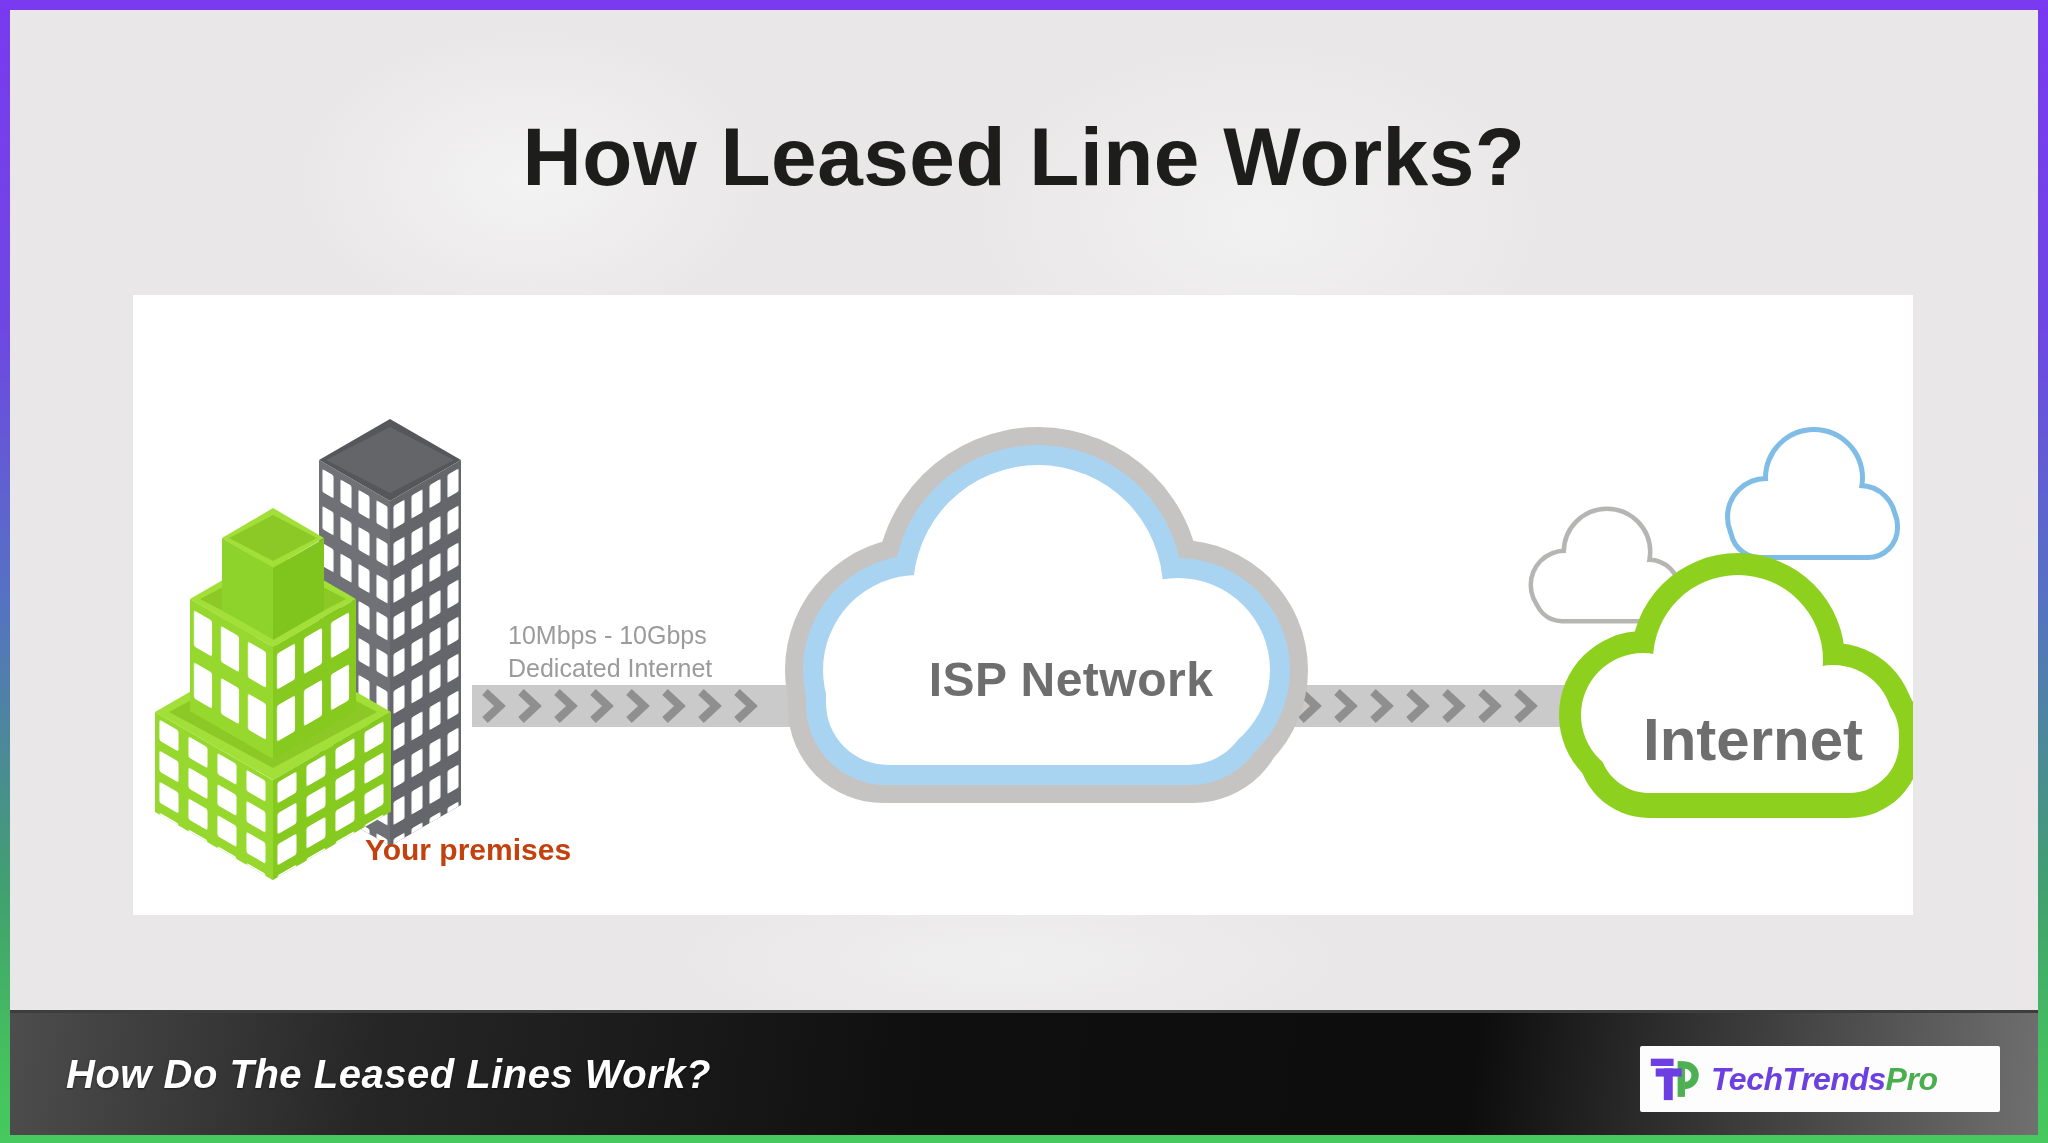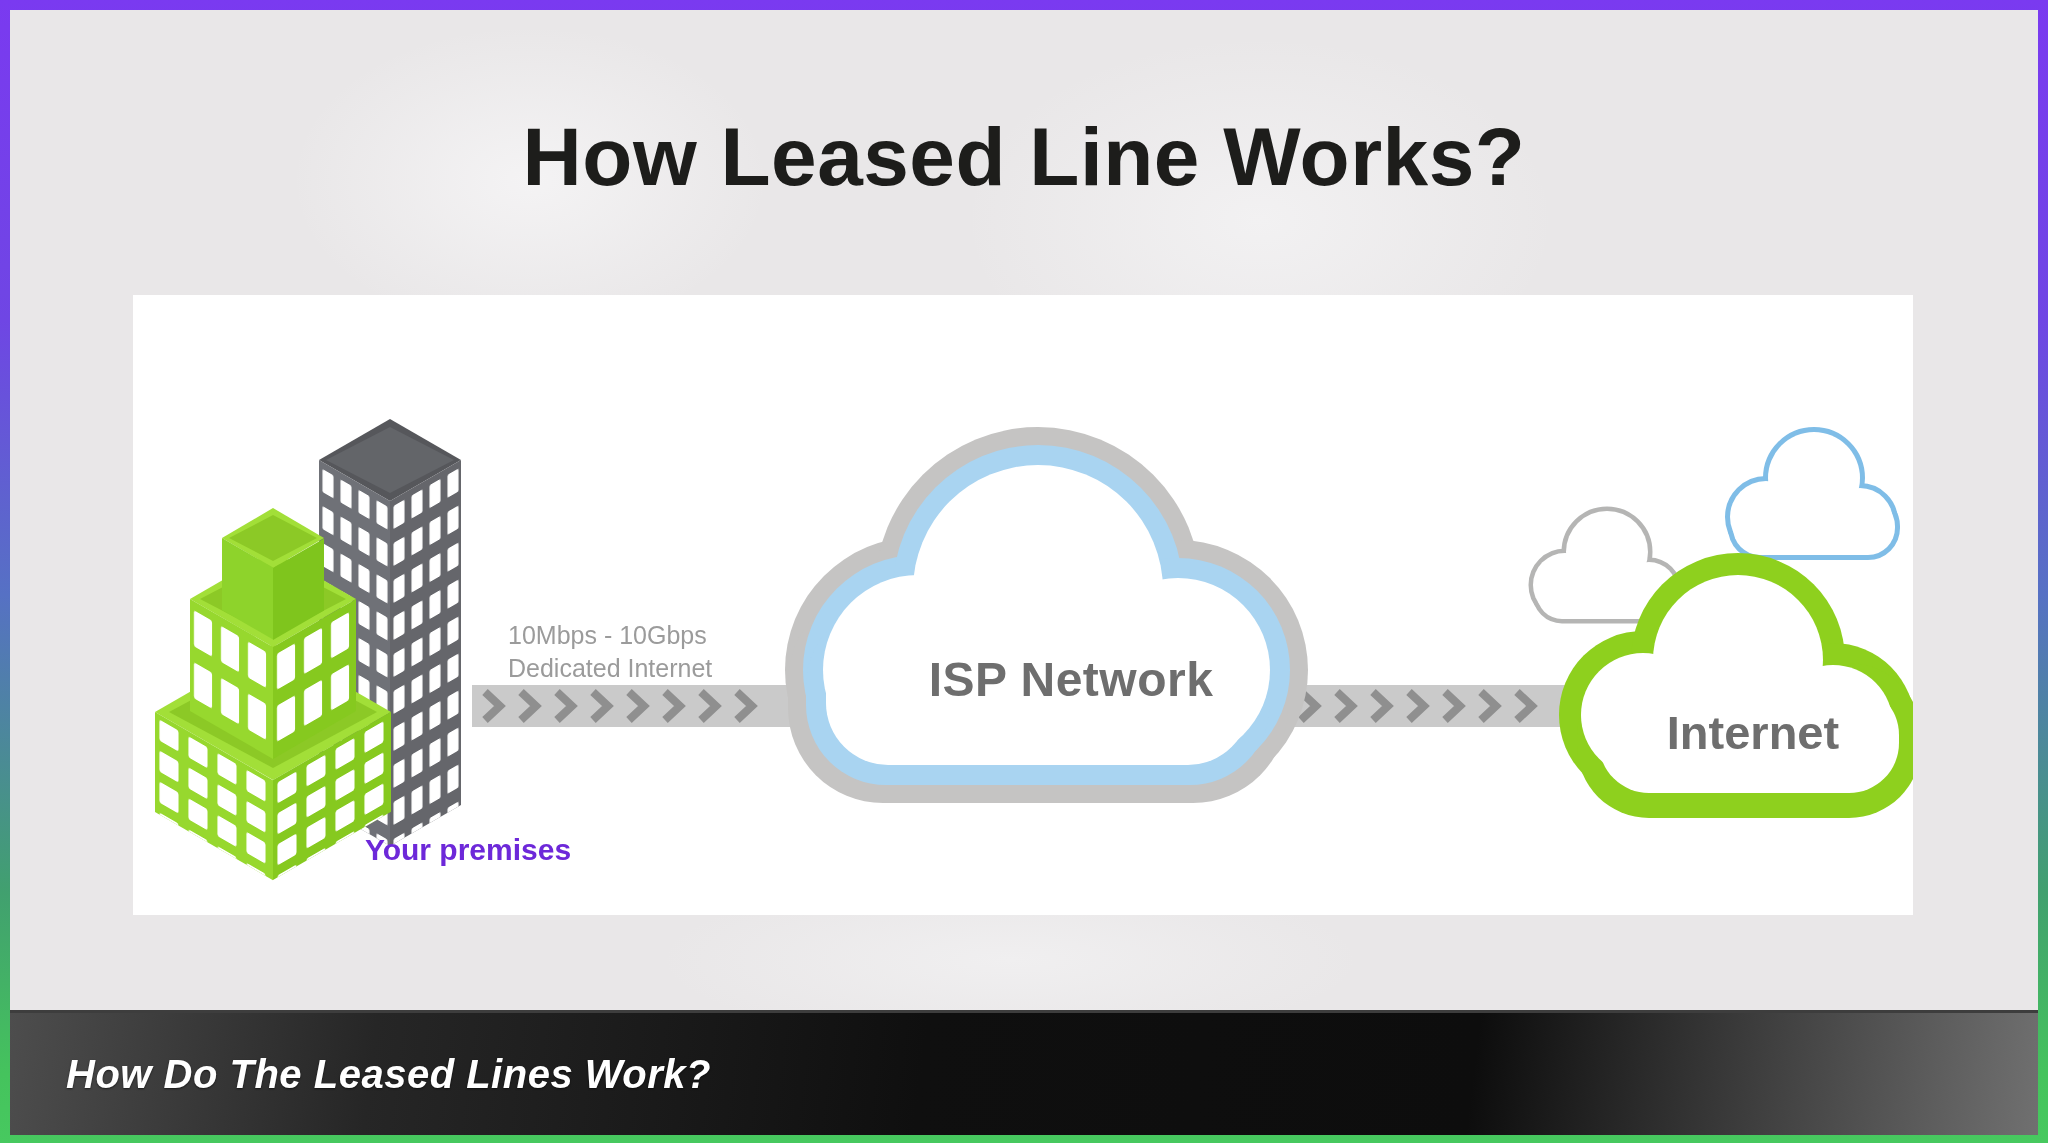--- a/index.html
+++ b/index.html
@@ -25,23 +25,23 @@
     font-size:82px;font-weight:bold;color:#1d1d1b;
     letter-spacing:0.5px;
   }
   .panel{
     position:absolute;left:123px;top:285px;width:1780px;height:620px;
     background:#ffffff;
   }
   .panel svg{position:absolute;left:0;top:0;}
   .label{position:absolute;color:#9b9b9b;}
   .bw-label{left:375px;top:324px;width:230px;text-align:left;font-size:25px;line-height:33px;color:#9b9b9b;}
-  .premises-label{left:230px;top:538px;width:210px;text-align:center;font-size:30px;font-weight:bold;color:#6d28d9;}
+  .premises-label{left:230px;top:538px;width:210px;text-align:center;font-size:30px;font-weight:bold;color:#c2410c;}
   .isp-label{left:752px;top:357px;width:300px;text-align:center;font-size:48px;font-weight:bold;color:#6e6e6e;letter-spacing:0.5px;margin-left:36px;}
-  .internet-label{left:1490px;top:410px;width:260px;text-align:center;font-size:47px;font-weight:bold;color:#6e6e6e;}
+  .internet-label{left:1490px;top:410px;width:260px;text-align:center;font-size:60px;font-weight:bold;color:#6e6e6e;}
   .footer{
     position:absolute;left:0;right:0;bottom:0;height:125px;
     background:linear-gradient(97deg,#4d4d4d 0%,#262626 18%,#0f0f0f 45%,#0d0d0d 72%,#707070 100%);
     border-top:3px solid #3d3d3d;box-sizing:border-box;font-style:italic;
   }
   .caption{
     position:absolute;left:56px;top:0;bottom:0;
     display:flex;align-items:center;
     color:#ffffff;font-size:40px;font-weight:bold;letter-spacing:0.5px;
     text-shadow:0 1px 2px rgba(0,0,0,0.6);
@@ -222,16 +222,30 @@
         <div>Dedicated Internet</div>
       </div>
       <div class="label premises-label">Your premises</div>
       <div class="label isp-label">ISP Network</div>
       <div class="label internet-label">Internet</div>
     </div>
 
     <div class="footer">
       <div class="caption">How Do The Leased Lines Work?</div>
 
+      <div class="logo-box">
+        <svg width="52" height="52" viewBox="0 0 64 64">
+
+          <rect x="34" y="10" width="9" height="44" fill="#4db052"></rect>
+          <path d="M43 15 a12 12 0 0 1 0 25" fill="none" stroke="#4db052" stroke-width="9"></path>
+
+          <rect x="1" y="7" width="28" height="9" fill="#6d3fe3"></rect>
+          <rect x="7" y="19" width="32" height="10" fill="#6d3fe3"></rect>
+          <rect x="17" y="19" width="11" height="39" fill="#6d3fe3"></rect>
+        </svg>
+        <div class="logo-text">
+          <span class="t1">TechTrends</span><span class="t2">Pro</span>
+        </div>
+      </div>
     </div>
 
   </div>
 </div>
 
 </body></html>

